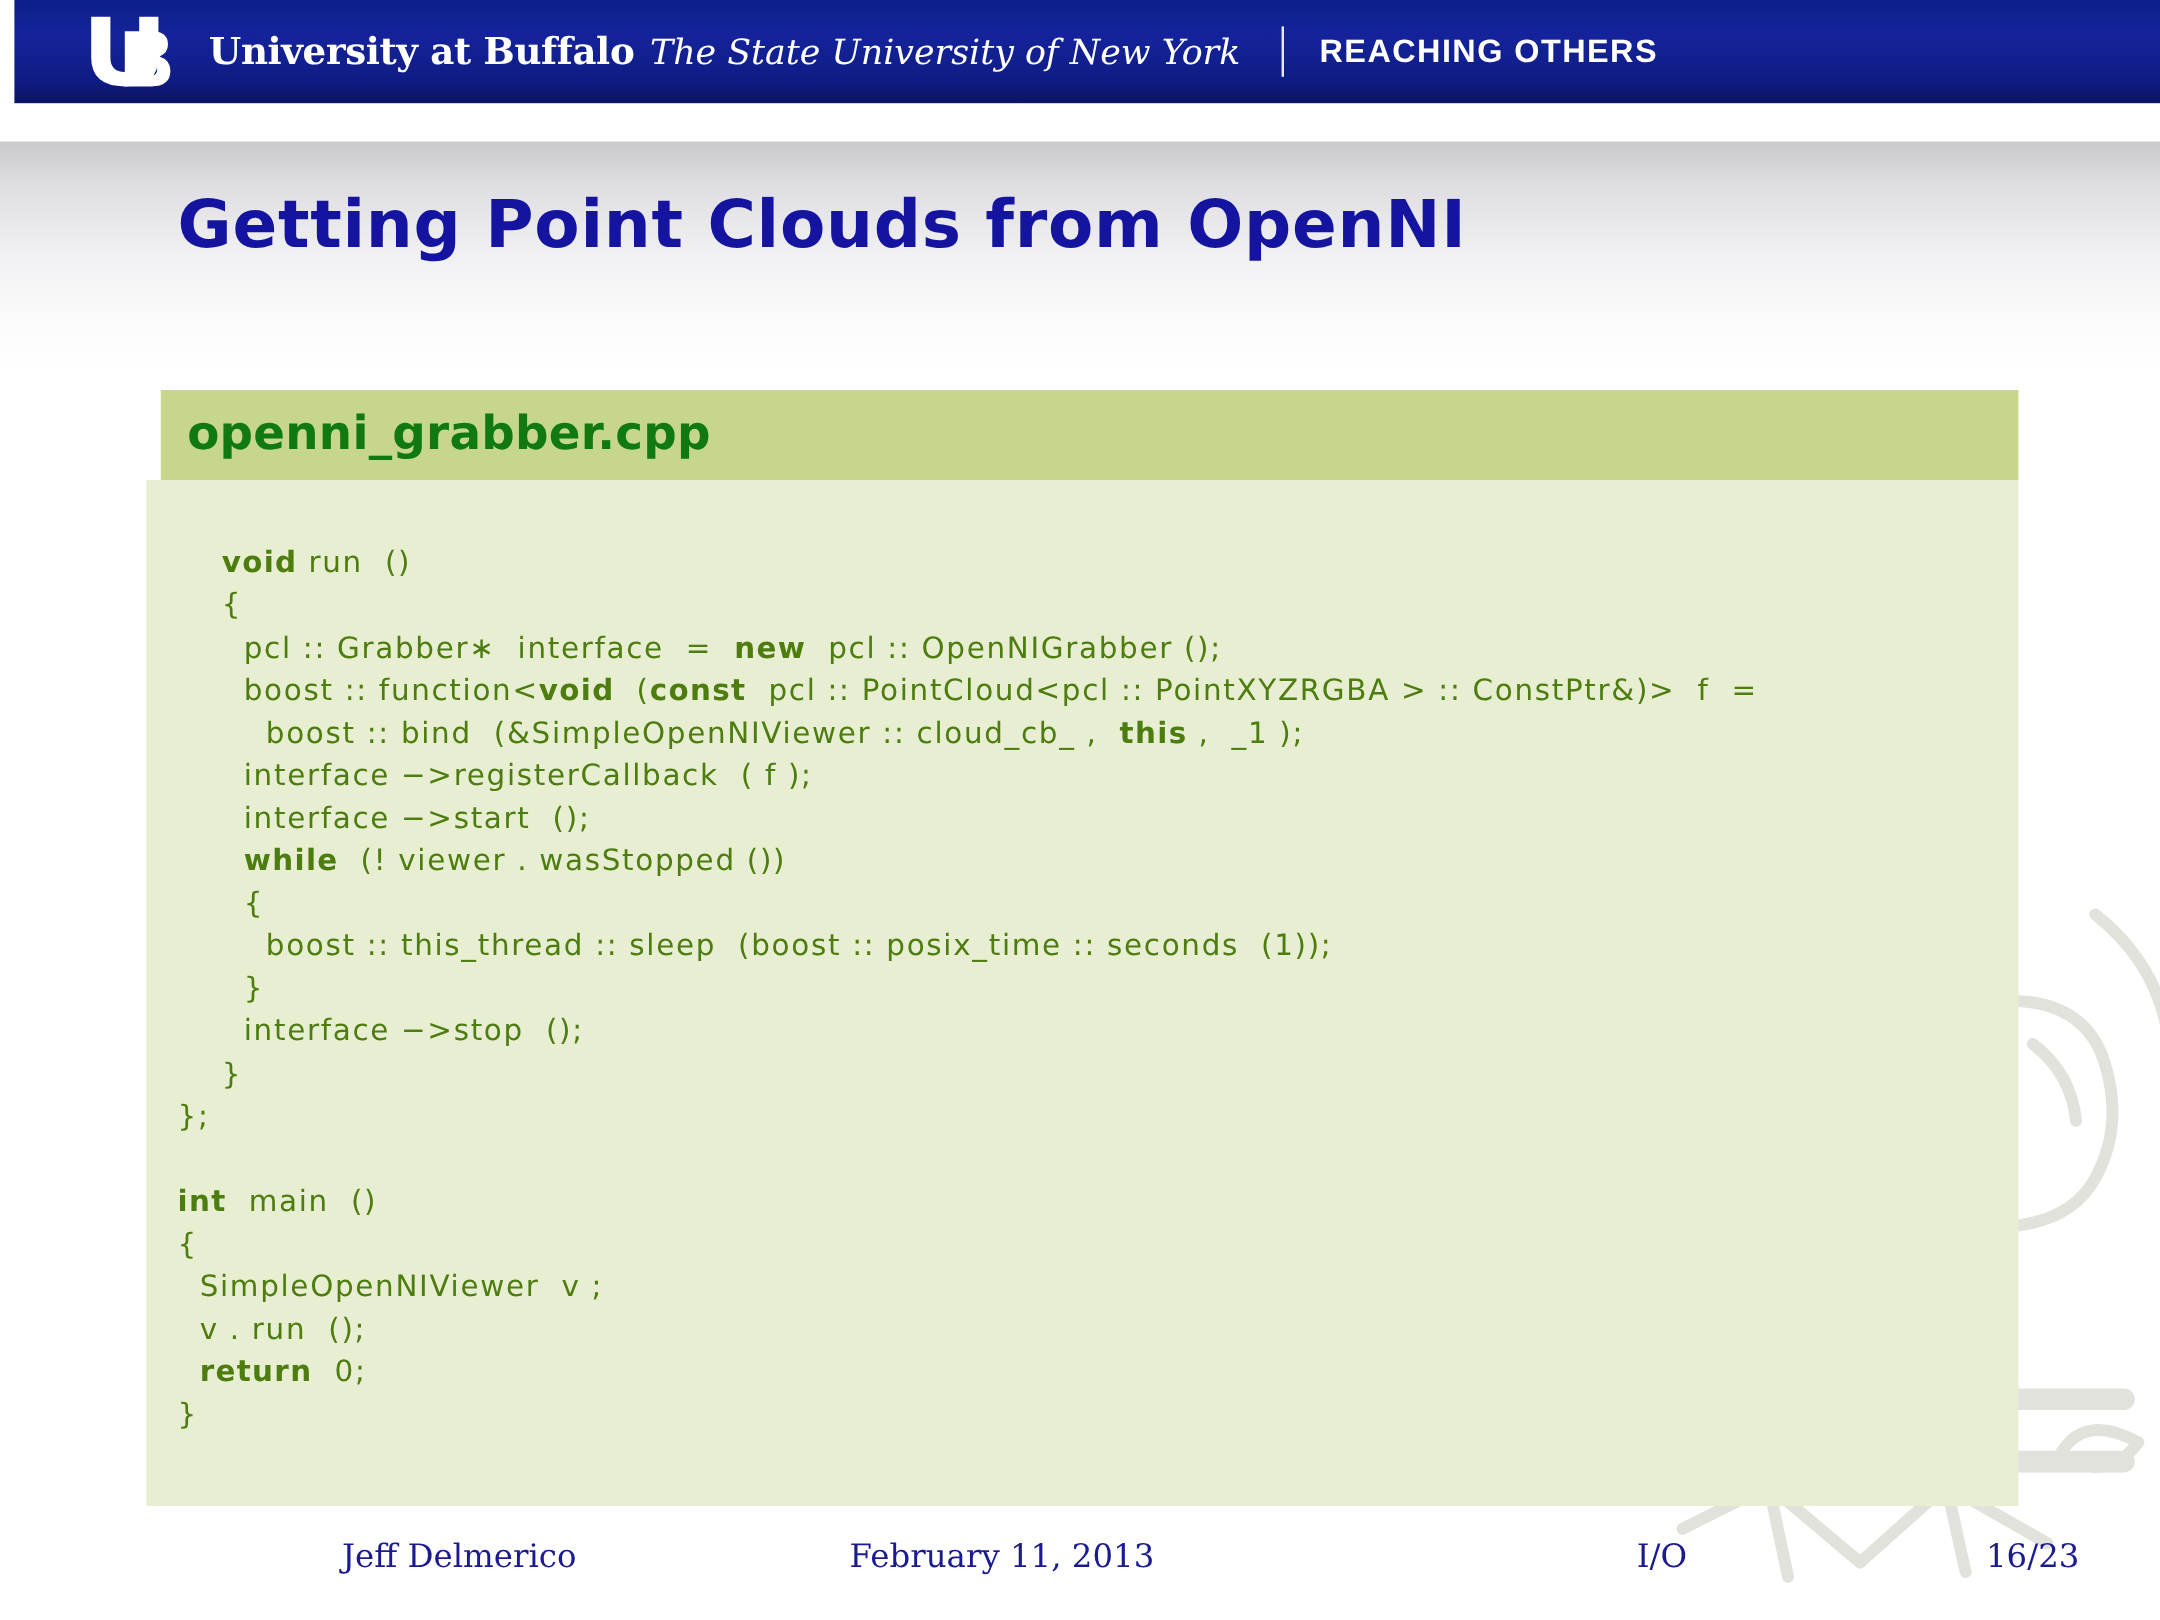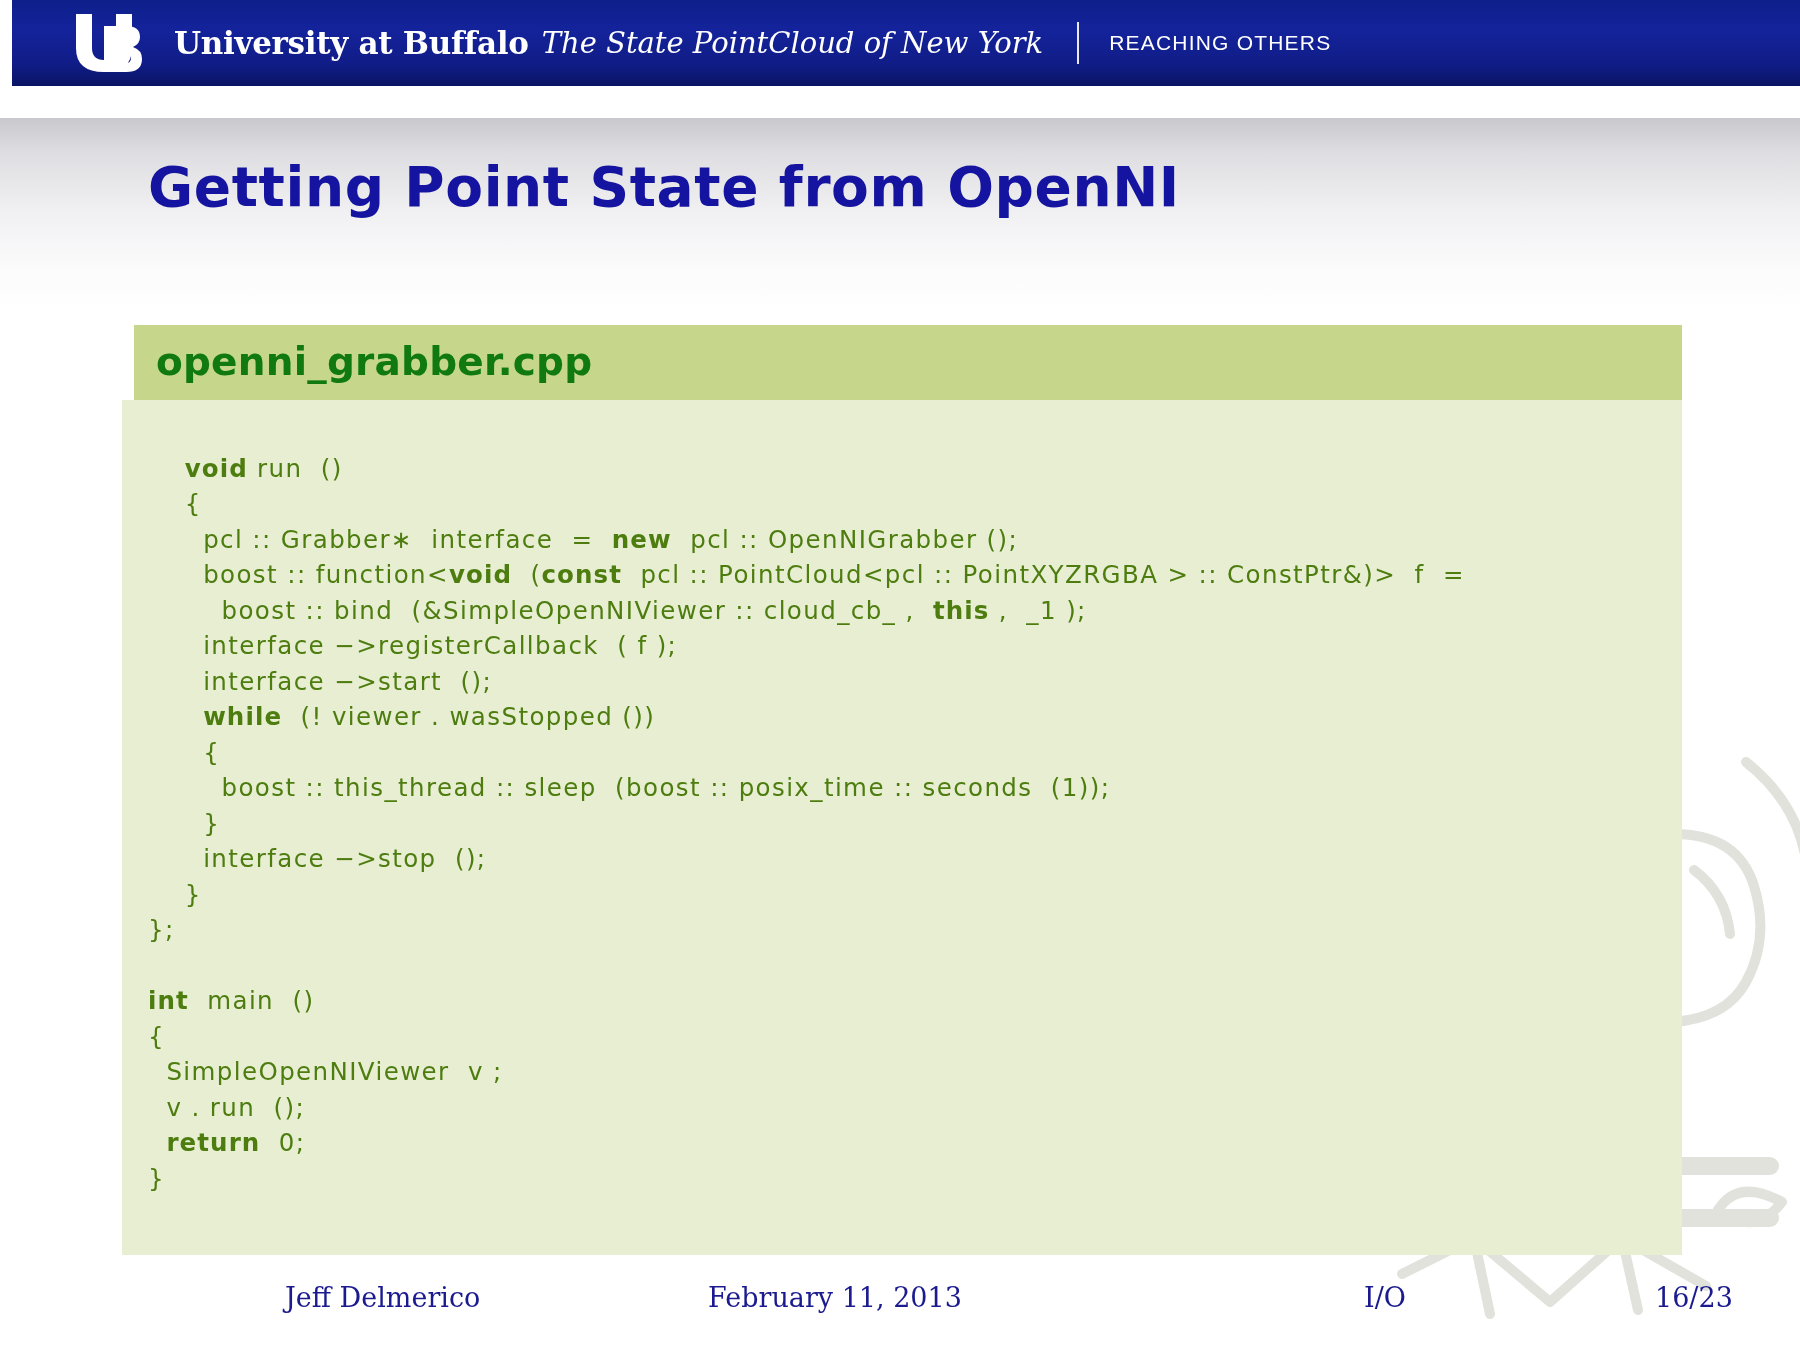--- a/index.html
+++ b/index.html
@@ -59,22 +59,22 @@
   .ub-divider {
     width: 2px;
     height: 42px;
     background: #ffffff;
     margin: 0 30px 0 34px;
     opacity: .9;
   }
   .ub-reach {
     color: #ffffff;
     font-family: "Liberation Sans", sans-serif;
-    font-weight: normal;
-    font-size: 21px;
+    font-weight: bold;
+    font-size: 27px;
     letter-spacing: 1.2px;
     white-space: nowrap;
     text-align: center;
   }
 
   
   .headzone {
     position: absolute;
     left: 0; top: 118px;
     width: 1800px;
@@ -162,28 +162,28 @@
   <div class="banner-inner">
     <div class="ub-mark">
       <svg width="96" height="72" viewBox="0 0 96 72" aria-hidden="true">
         <path d="M6 6 L28 6 L28 40 Q28 52 40 52 Q52 52 52 40 L52 6 L68 6 L68 40 Q68 64 40 64 Q12 64 12 40 L12 6 Z" fill="#ffffff"></path>
         <path d="M40 18 L62 18 Q76 18 76 29 Q76 36 69 39 Q78 42 78 51 Q78 64 62 64 L40 64 Z
                  M54 28 L54 36 L62 36 Q66 36 66 32 Q66 28 62 28 Z
                  M54 45 L54 55 L62 55 Q67 55 67 50 Q67 45 62 45 Z" fill="#ffffff"></path>
       </svg>
     </div>
     <div class="ub-name">University at Buffalo</div>
-    <div class="ub-tag">The State PointCloud of New York</div>
+    <div class="ub-tag">The State University of New York</div>
     <div class="ub-divider"></div>
     <div class="ub-reach">REACHING OTHERS</div>
   </div>
 </div>
 
 <div class="headzone"></div>
-<div class="slide-title">Getting Point State from OpenNI</div>
+<div class="slide-title">Getting Point Clouds from OpenNI</div>
 
 <div class="watermark">
   <svg width="560" height="640" viewBox="0 0 280 320" aria-hidden="true">
     <g fill="none" stroke="#e2e2dc" stroke-width="5" stroke-linejoin="round" stroke-linecap="round">
 
       <path d="M18 112 Q10 60 48 30"></path>
       <path d="M262 112 Q270 60 232 30"></path>
 
       <path d="M52 96 Q70 68 120 66 L196 66 Q228 66 236 92 Q244 118 232 140
                Q222 158 196 160 L120 160 Q84 160 66 140 Q50 120 52 96 Z"></path>

